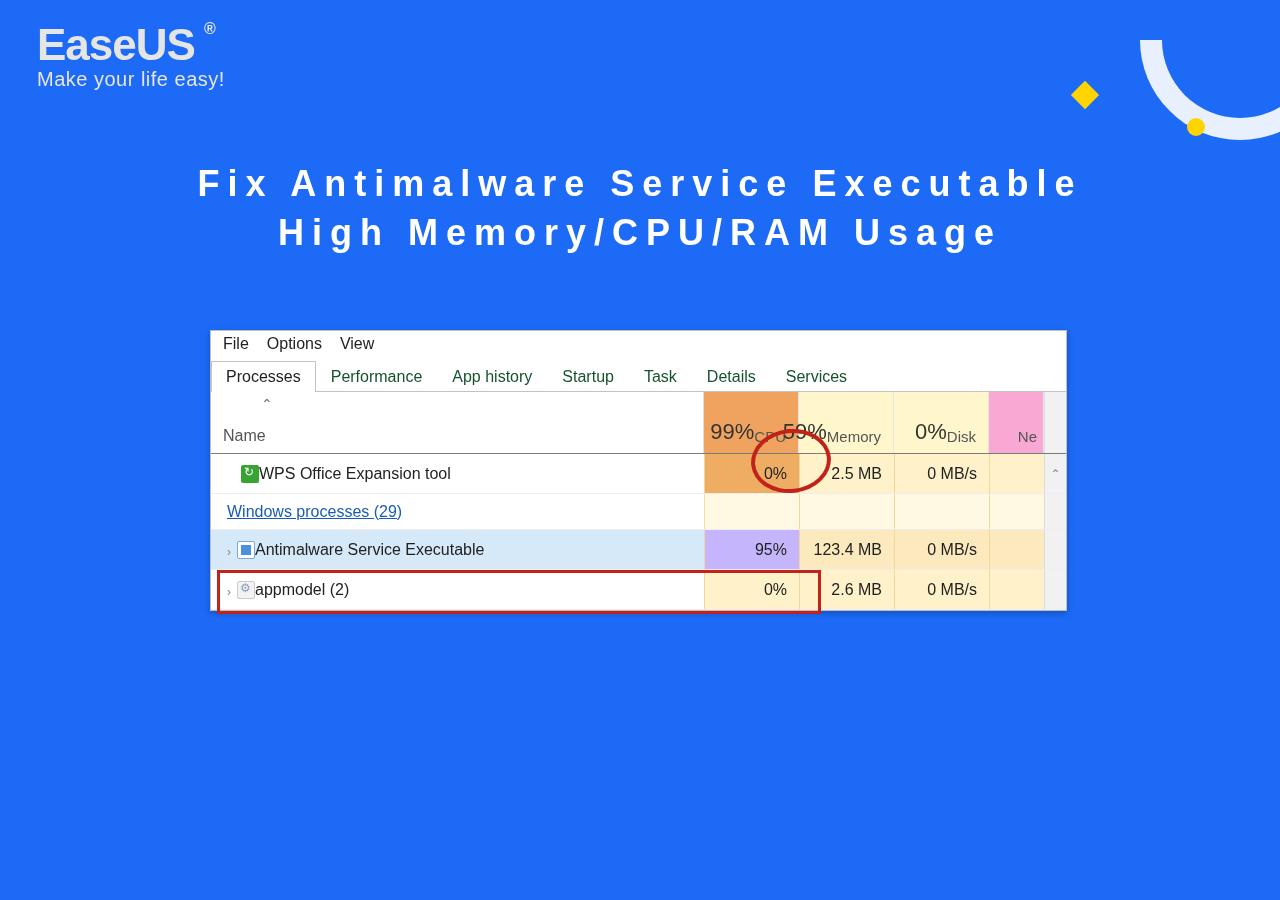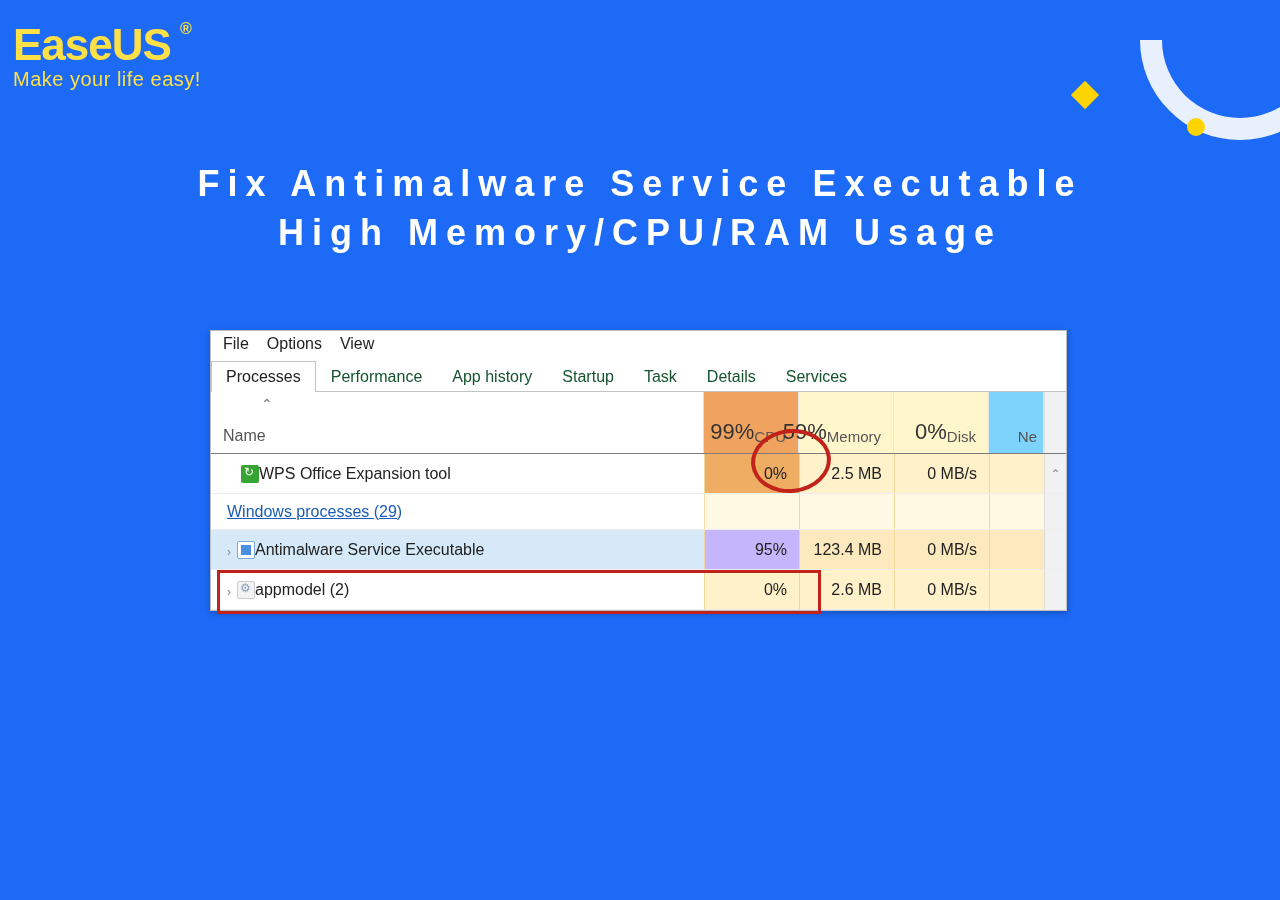--- a/index.html
+++ b/index.html
@@ -5,21 +5,21 @@
   * { box-sizing: border-box; margin: 0; padding: 0; }
   body {
     width: 1280px;
     height: 900px;
     background: #1c6af5;
     font-family: "Segoe UI", Arial, sans-serif;
     overflow: hidden;
     position: relative;
   }
   
-  .logo-area { position: absolute; top: 20px; left: 13px; color: #fde047; }
+  .logo-area { position: absolute; top: 20px; left: 37px; color: #e5e5e5; }
   .logo-text { font-size: 44px; font-weight: 700; letter-spacing: -1px; display:inline-block; position:relative;}
   .logo-reg  { font-size: 16px; position: absolute; top: 0; right: -20px; }
   .logo-tag  { font-size: 20px; font-weight: 400; margin-top: -2px; letter-spacing: 0.5px;}
 
   
   .headline  { position: absolute; top: 160px; left: 0; width: 100%; text-align: center;
                color: #fff; font-size: 36px; font-weight: 600; letter-spacing: 8px; line-height: 1.35;}
 
   
   .deco-arc  {
@@ -54,21 +54,21 @@
   .col-name   { flex:1 1 auto; padding: 0 12px 8px; display:flex; flex-direction:column; justify-content:flex-end; border-right:1px solid #e0e0e0;}
   .col-name .sort { text-align:center; color:#777; font-size:14px; margin-bottom:6px; position:absolute; left:50px; top:4px;}
   .col-name .lbl  { color:#555; }
   .col-cpu, .col-mem, .col-disk, .col-net {
     width:95px; display:flex; flex-direction:row; justify-content:flex-end; align-items:flex-end;
     padding:6px 12px 8px; border-right:1px solid #e6e6e6;
   }
   .col-cpu  { background:#f0a35f; }
   .col-mem  { background:#fff6cc; }
   .col-disk { background:#fff6cc; }
-  .col-net  { width:55px; background:#7dd3fc; padding-right:6px;}
+  .col-net  { width:55px; background:#f9a8d4; padding-right:6px;}
   .hdr-pct  { font-size:22px; color:#333; }
   .hdr-txt  { font-size:15px; color:#555; }
   .col-scroll { width:22px; background:#f1f1f1; border-left:1px solid #dcdcdc;}
 
   
   .tm-body { position:relative; }
   .row { display:flex; align-items:stretch; height:40px; border-bottom:1px solid #ededed;}
   .row .c-name { flex:1 1 auto; display:flex; align-items:center; padding-left:30px; }
   .row .c-cpu  { width:95px; background:#fff1c9; display:flex; align-items:center; justify-content:flex-end; padding-right:12px; border-left:1px solid #f0d89a;}
   .row .c-mem  { width:95px; background:#fff1c9; display:flex; align-items:center; justify-content:flex-end; padding-right:12px; border-left:1px solid #f0d89a;}

